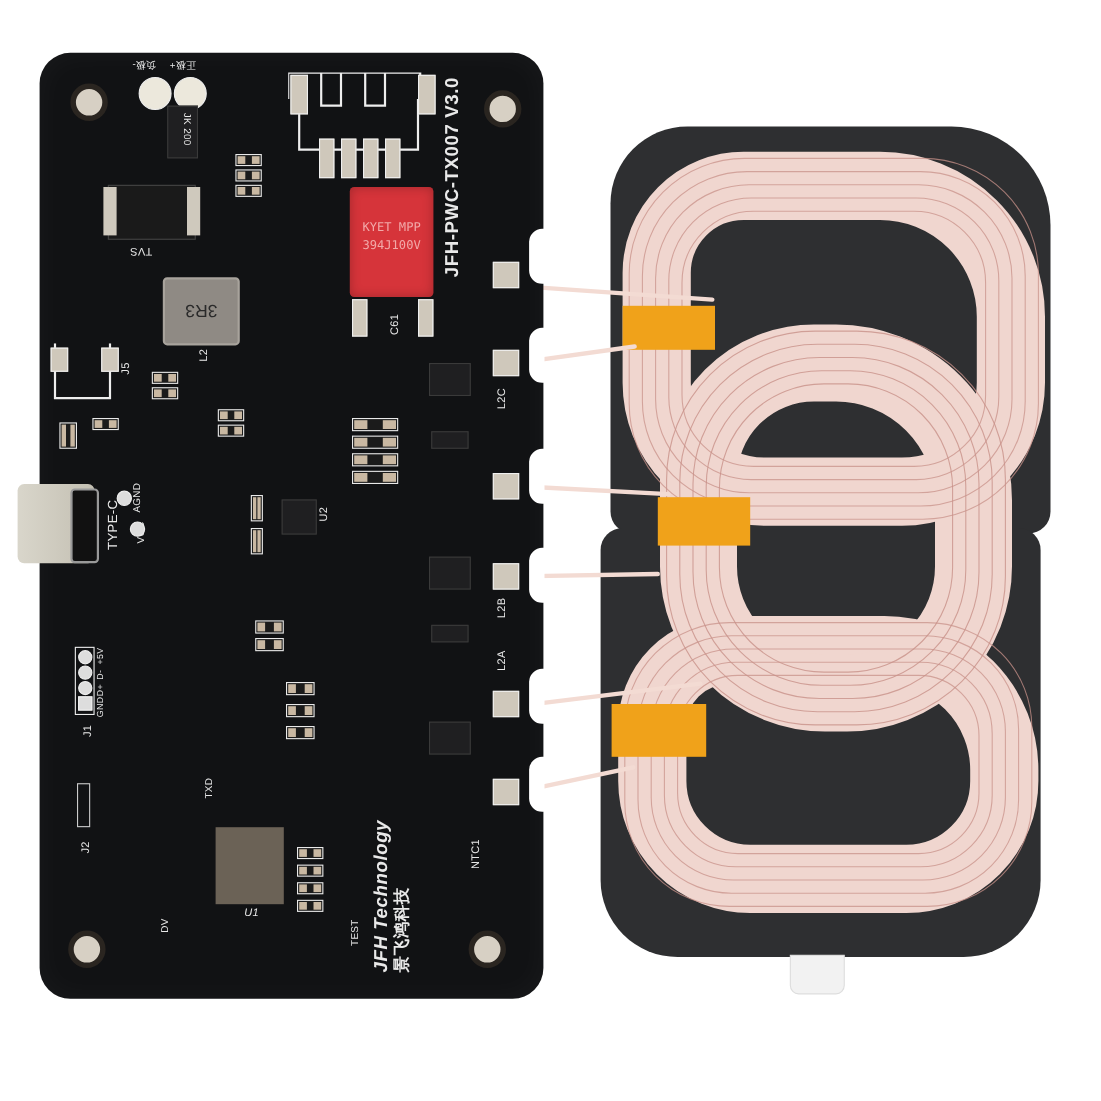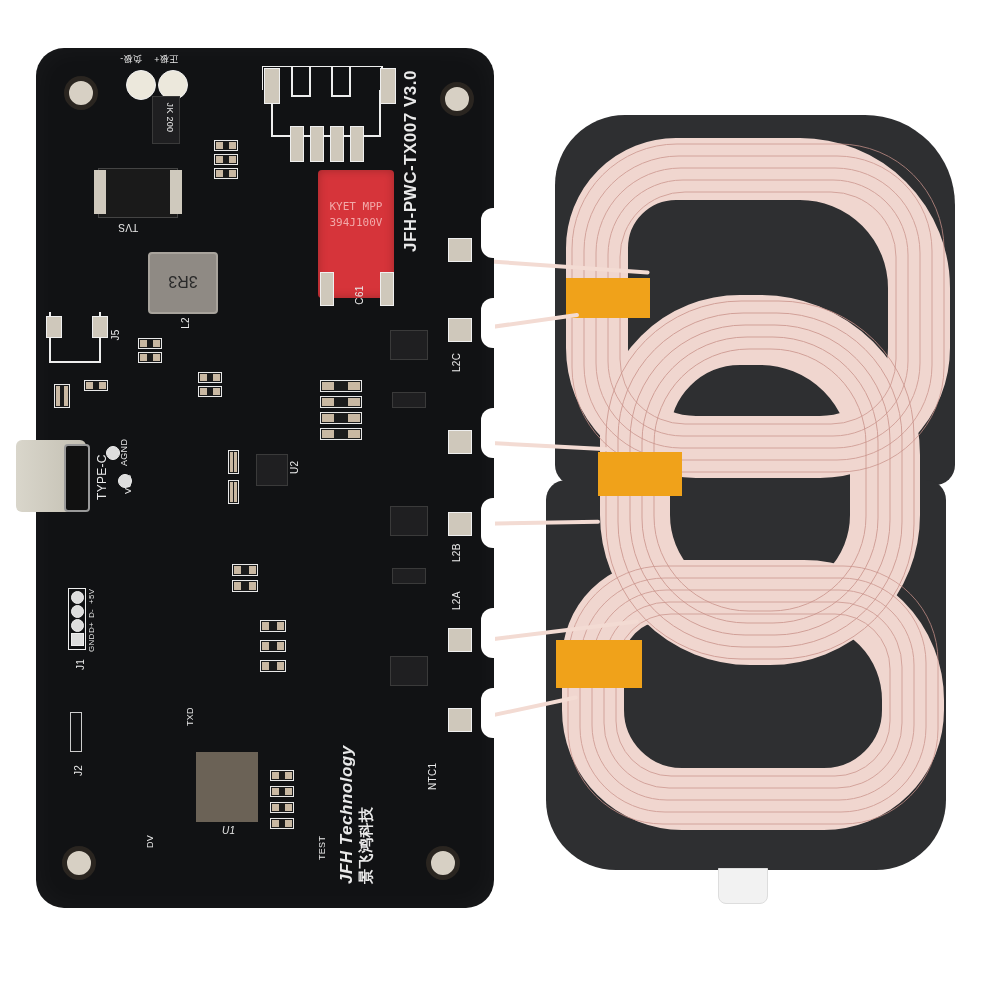--- a/index.html
+++ b/index.html
@@ -10,21 +10,21 @@
   .pcb-notch{position:absolute;right:-1px;width:14px;height:50px;background:#ffffff;border-radius:12px 0 0 12px;}
   .hole{position:absolute;width:24px;height:24px;border-radius:50%;background:#d7d0c4;border:5px solid #2a2520;box-sizing:content-box;}
   .silk{position:absolute;color:#e9e9e9;font-size:10px;line-height:1;white-space:nowrap;letter-spacing:0.3px;}
   .silk.big{font-size:15px;font-weight:bold;letter-spacing:0.5px;}
   .pad{position:absolute;background:#cfc8bb;border:1px solid #efefef;}
   .smd{position:absolute;border:1px solid #e9e9e9;background:#1b1b1b;}
   .smd::before,.smd::after{content:"";position:absolute;top:1px;bottom:1px;width:30%;background:#c9b8a2;}
   .smd::before{left:1px}.smd::after{right:1px}
   .chip{position:absolute;background:#1f1f21;border:1px solid #3a3a3a;}
   
-  .cap-red{position:absolute;left:318px;top:170px;width:76px;height:128px;background:#d6343a;border-radius:4px;box-shadow:inset 0 0 10px rgba(0,0,0,0.25);}
+  .cap-red{position:absolute;left:318px;top:170px;width:76px;height:100px;background:#d6343a;border-radius:4px;box-shadow:inset 0 0 10px rgba(0,0,0,0.25);}
   .cap-red .t{position:absolute;left:0;right:0;text-align:center;color:#f2a9a9;font-size:11px;font-family:"DejaVu Sans Mono",monospace;}
   .inductor{position:absolute;left:148px;top:252px;width:66px;height:58px;background:#8f8a84;border:2px solid #a8a39c;border-radius:4px;}
   .inductor span{position:absolute;left:0;right:0;top:18px;text-align:center;font-size:16px;color:#2a2a2a;transform:rotate(180deg);}
   .usbc{position:absolute;left:16px;top:440px;width:70px;height:72px;background:linear-gradient(90deg,#d9d6cb,#c3bfb2);border-radius:6px;}
   .usbc-slot{position:absolute;left:64px;top:444px;width:22px;height:64px;background:#111;border:2px solid #999;border-radius:4px;}
   .tvs{position:absolute;left:98px;top:168px;width:78px;height:48px;background:#1a1a1a;border:1px solid #444;}
   .tvs-cap{position:absolute;top:170px;width:12px;height:44px;background:#cfc9bd;}
   .big-ic{position:absolute;left:196px;top:752px;width:62px;height:70px;background:#6b6256;}
   
   .ferrite{position:absolute;background:#2e2f31;}

